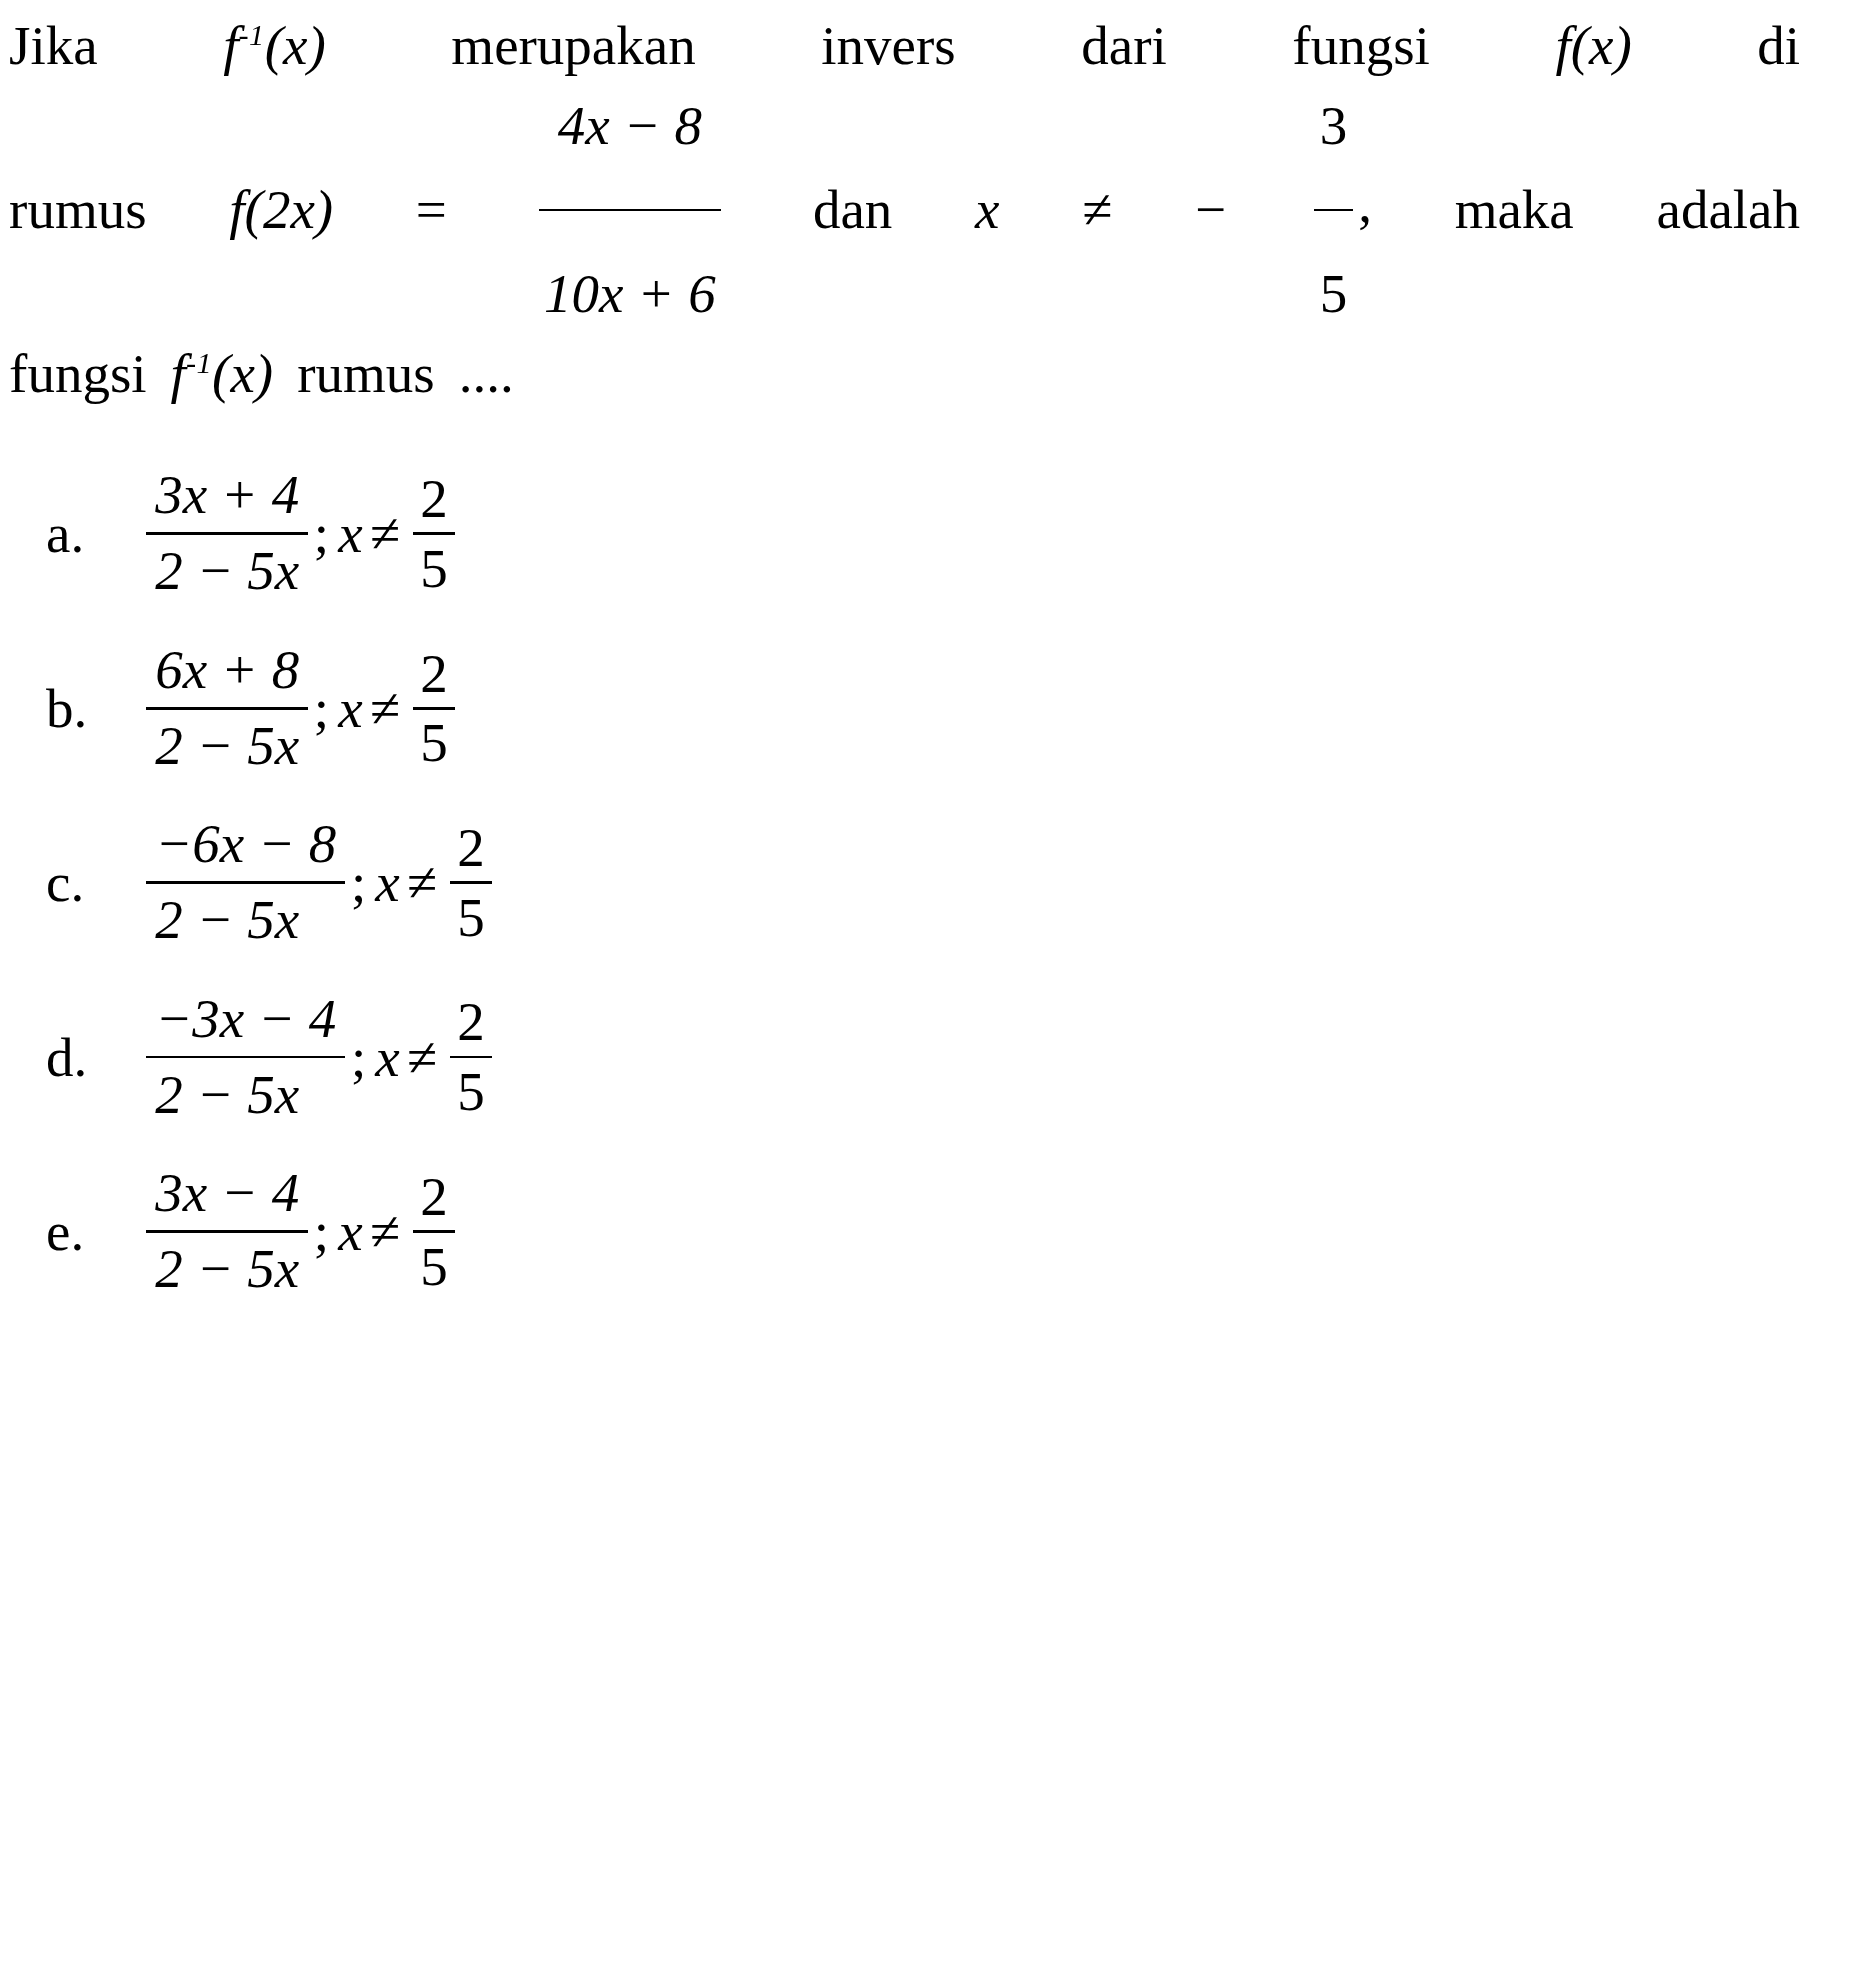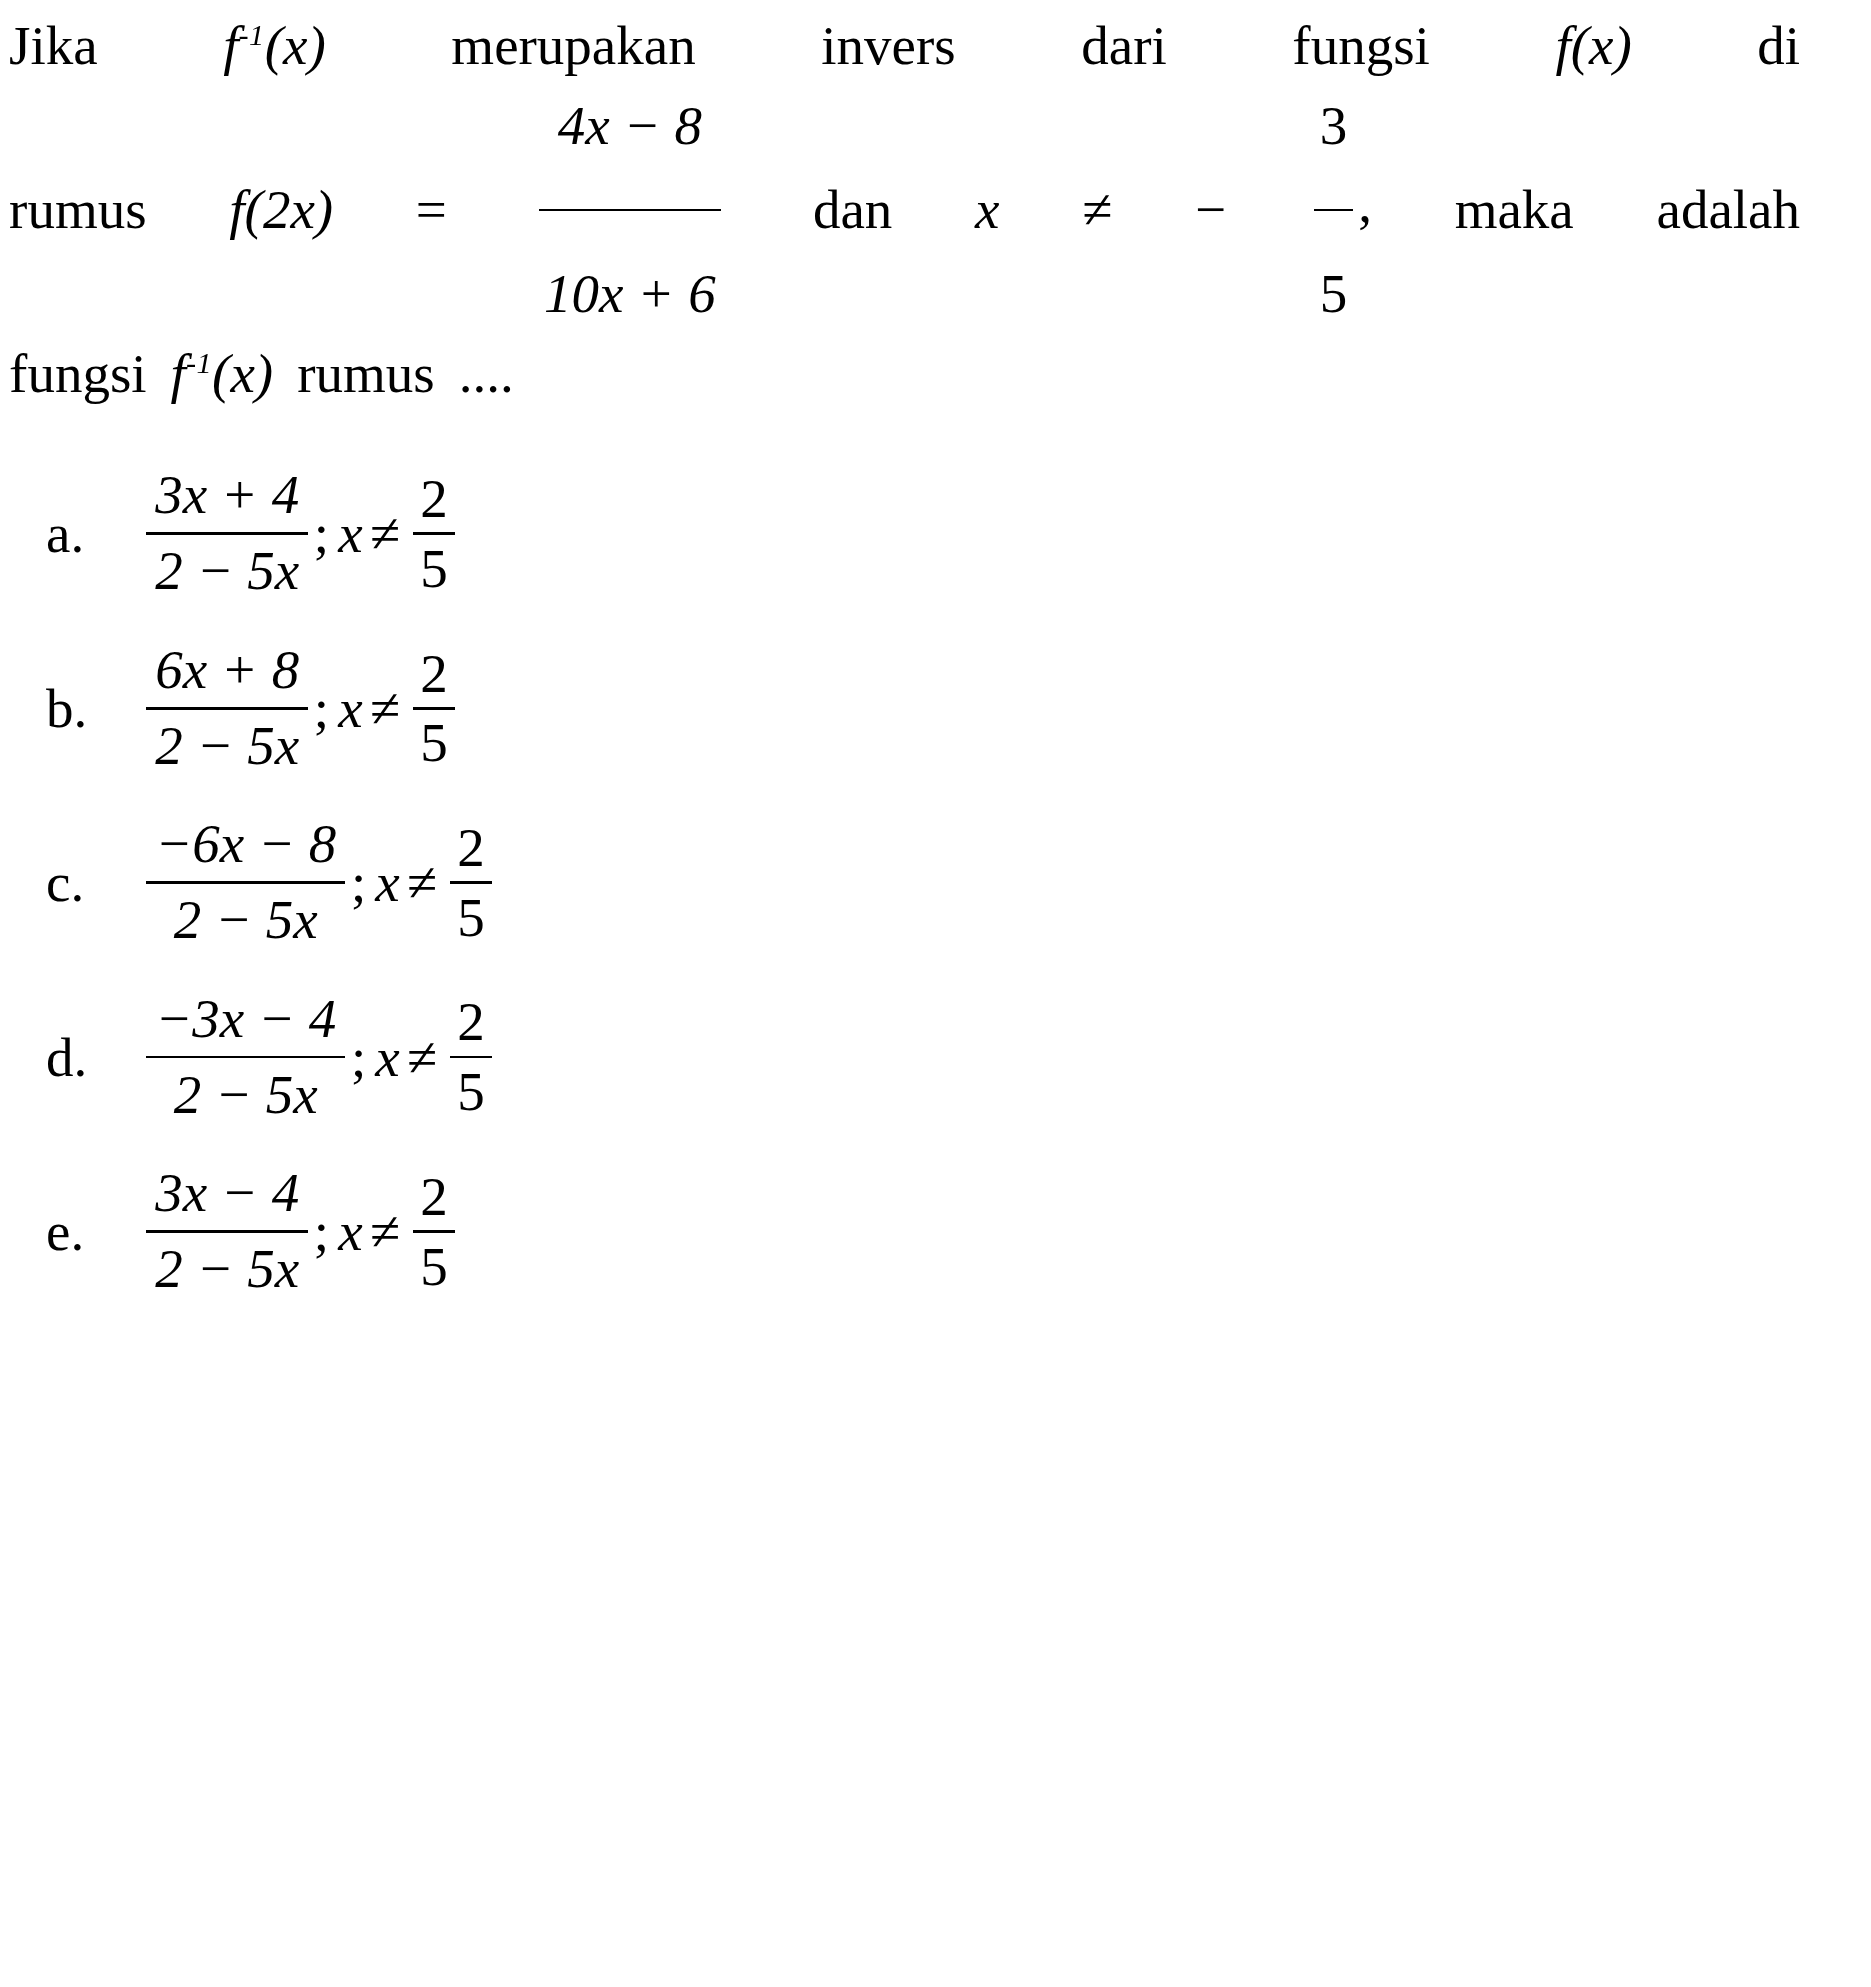--- a/index.html
+++ b/index.html
@@ -89,21 +89,21 @@
     box-sizing: border-box;
   }
   .opt-body {
     display: flex;
     align-items: center;
     font-size: 55px;
   }
   .opt-frac {
     display: inline-flex;
     flex-direction: column;
-    align-items: center;
+    align-items: flex-start;
     justify-content: center;
   }
   .opt-frac .num, .opt-frac .den {
     padding: 0 9.1px;
     line-height: 1.1;
     white-space: nowrap;
   }
   .opt-frac .bar {
     width: 100%;
     height: 2.7px;

